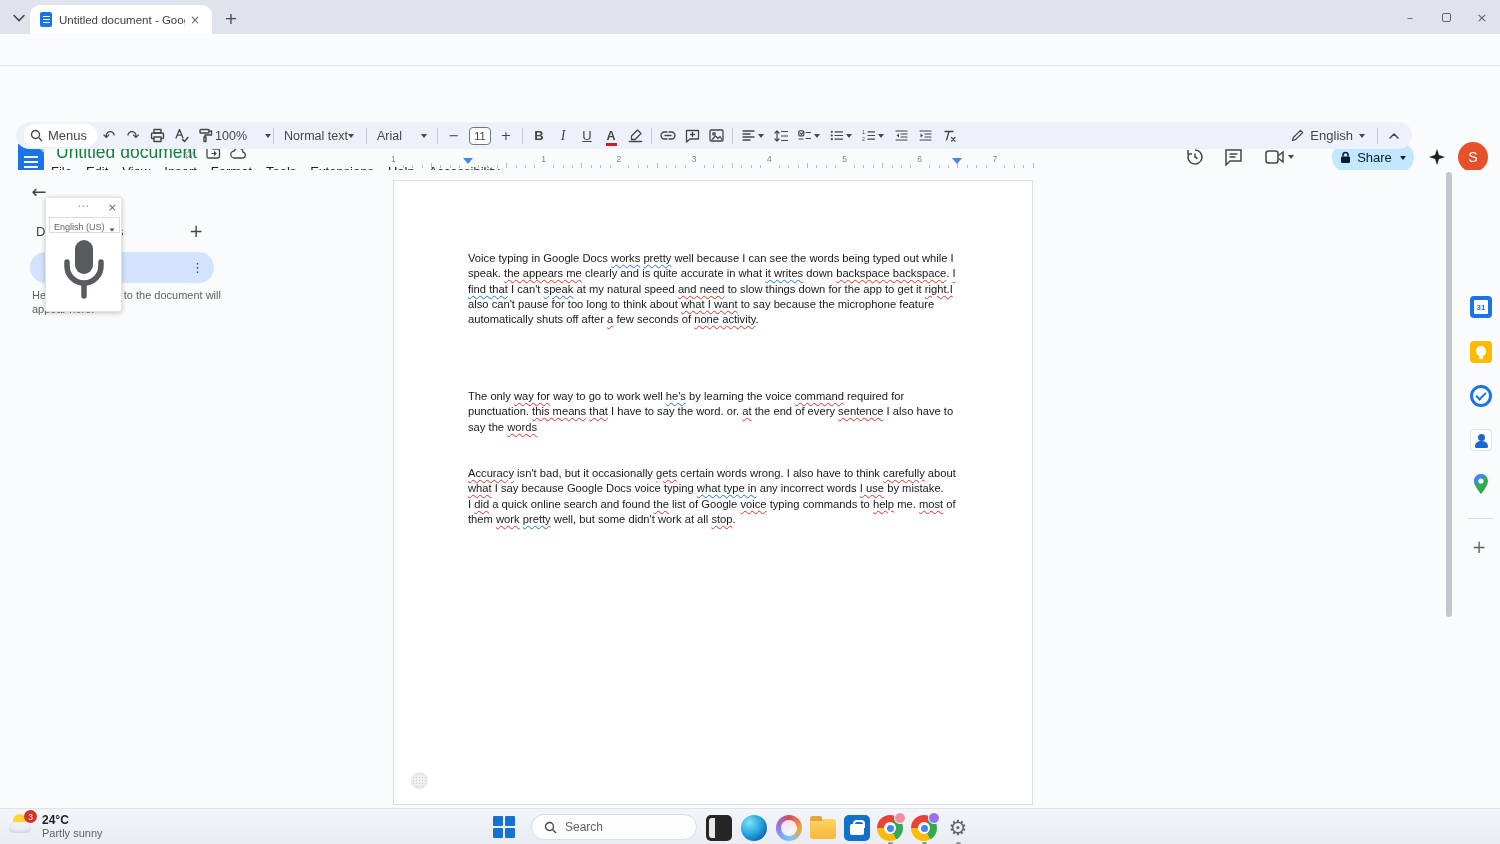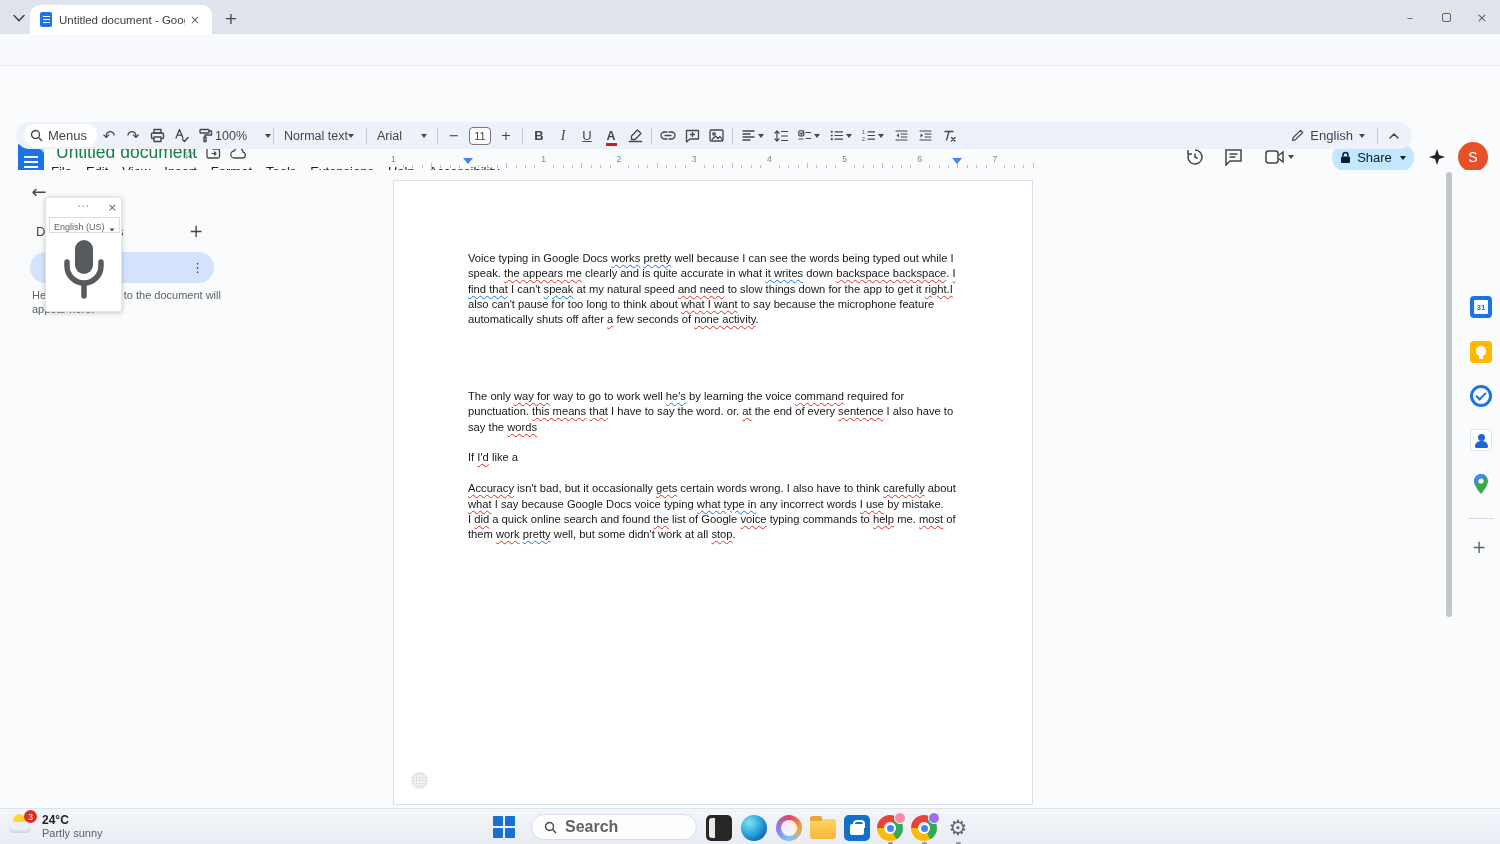--- a/index.html
+++ b/index.html
@@ -125,21 +125,21 @@
   #weather { position:absolute; left:6px; top:2px; display:flex; align-items:center; gap:4px; }
   #weather-icon { position:relative; width:32px; height:30px; }
   .sun { position:absolute; left:7px; top:3px; width:13px; height:13px; border-radius:50%; background:#fdd835; }
   .cloud { position:absolute; left:3px; top:11px; width:22px; height:11px; border-radius:8px; background:#eceff3; box-shadow:inset 0 -2px 3px #cfd5dd; }
   #weather-badge { position:absolute; left:18px; top:-1px; width:13px; height:13px; border-radius:50%; background:#d93025; color:#fff; font-size:8.5px; display:flex; align-items:center; justify-content:center; z-index:2; }
   #weather-temp { font-size:12px; font-weight:600; color:#1f1f1f; line-height:14px; }
   #weather-desc { font-size:11px; color:#5f6368; line-height:13px; }
   #start-btn { position:absolute; left:493px; top:7px; width:24px; height:22px; display:grid; grid-template-columns:10px 10px; grid-template-rows:10px 10px; gap:1.5px; }
   #start-btn i { background:#1572d3; border-radius:1px; }
   #tb-search { position:absolute; left:531px; top:5px; width:166px; height:26px; background:#fdfdfe; border:1px solid #d8dde6; border-radius:13px; display:flex; align-items:center; padding:0 12px; gap:8px; }
-  #tb-search span { font-size:16px; color:#5f6368;font-weight:bold; }
+  #tb-search span { font-size:12px; color:#5f6368; }
   .tb-icon { position:absolute; top:6px; width:26px; height:26px; }
   .app-dark { background:#262626; border-radius:5px; }
   .app-dark:after { content:""; position:absolute; left:3px; top:3px; width:6px; height:20px; background:#e8e8e8; border-radius:3px 0 0 3px; }
   .edge { border-radius:50%; background:radial-gradient(circle at 32% 30%, #7ee3f2, #2aa6e0 45%, #0b59a8 85%); }
   .copilot { border-radius:50%; background:conic-gradient(#d84a62, #f2a33c, #7cc5f5, #8e7bef, #d84a62); }
   .copilot:after { content:""; position:absolute; inset:5px; background:#fff; border-radius:50%; opacity:.85; }
   .folder { background:linear-gradient(#ffd45e,#f6b73c); border-radius:3px; height:20px !important; margin-top:4px; }
   .folder:before { content:""; position:absolute; left:0; top:-3px; width:12px; height:5px; background:#e8a33d; border-radius:3px 2px 0 0; }
   .store { background:#1070ca; border-radius:5px; }
   .store:before { content:""; position:absolute; left:6px; top:9px; width:14px; height:11px; background:#fff; border-radius:2px; }
@@ -587,21 +587,20 @@
   <div id="canvas">
     <div id="page"></div>
     <div id="document-text">
         <div class="para"><span>Voice typing in Google Docs </span><span class="sq-b">works</span><span> </span><span class="sq-b">pretty</span><span> well because I can see the words being typed out while I speak. </span><span class="sq-r">the appears me</span><span> clearly and is quite accurate in what </span><span class="sq-b">it writes</span><span> down </span><span class="sq-r">backspace backspace</span><span>. </span><span class="sq-b">I find that</span><span> I can't </span><span class="sq-b">speak</span><span> at my natural speed </span><span class="sq-r">and need</span><span> to slow things down for the app to get it </span><span class="sq-r">right.I</span><span> also can't pause for too long to think about </span><span class="sq-r">what I want</span><span> to say because the microphone feature automatically shuts off after </span><span class="sq-r">a</span><span> few seconds of </span><span class="sq-r">none activity</span><span>.</span></div>
         <div class="para">&nbsp;</div>
         <div class="para">&nbsp;</div>
         <div class="para">&nbsp;</div>
         <div class="para">&nbsp;</div>
         <div class="para"><span>The only </span><span class="sq-r">way for</span><span> way to go to work well </span><span class="sq-b">he's</span><span> by learning the voice </span><span class="sq-r">command</span><span> required for punctuation. </span><span class="sq-r">this means</span><span> </span><span class="sq-r">that</span><span> I have to say the word. or. </span><span class="sq-r">at</span><span> the end of every </span><span class="sq-r">sentence</span><span> I also have to say the </span><span class="sq-r">words</span></div>
         <div class="para">&nbsp;</div>
-        <div class="para"><span>If </span><span class="sq-r">I'd</span><span> like a</span></div>
         <div class="para">&nbsp;</div>
         <div class="para"><span class="sq-r">Accuracy</span><span> isn't bad, but it occasionally </span><span class="sq-r">gets</span><span> certain words wrong. I also have to think </span><span class="sq-r">carefully</span><span> about </span><span class="sq-r">what</span><span> I say because Google Docs voice typing </span><span class="sq-b">what type in</span><span> any incorrect words </span><span class="sq-r">I use</span><span> by mistake.</span></div>
         <div class="para"><span>I </span><span class="sq-r">did</span><span> a quick online search and found </span><span class="sq-r">the</span><span> list of Google </span><span class="sq-r">voice</span><span> typing commands to </span><span class="sq-r">help</span><span> me. </span><span class="sq-r">most</span><span> of them </span><span class="sq-r">work</span><span> </span><span class="sq-b">pretty</span><span> well, but some didn't work at all </span><span class="sq-r">stop</span><span>.</span></div>
         <div class="para">&nbsp;</div>
       </div>
     <div id="page-badge"></div>
 
     <div id="back-arrow" class="glyph">←</div>
     <div id="tabs-header">Document tabs</div>
     <div id="tabs-add" class="glyph">+</div>

